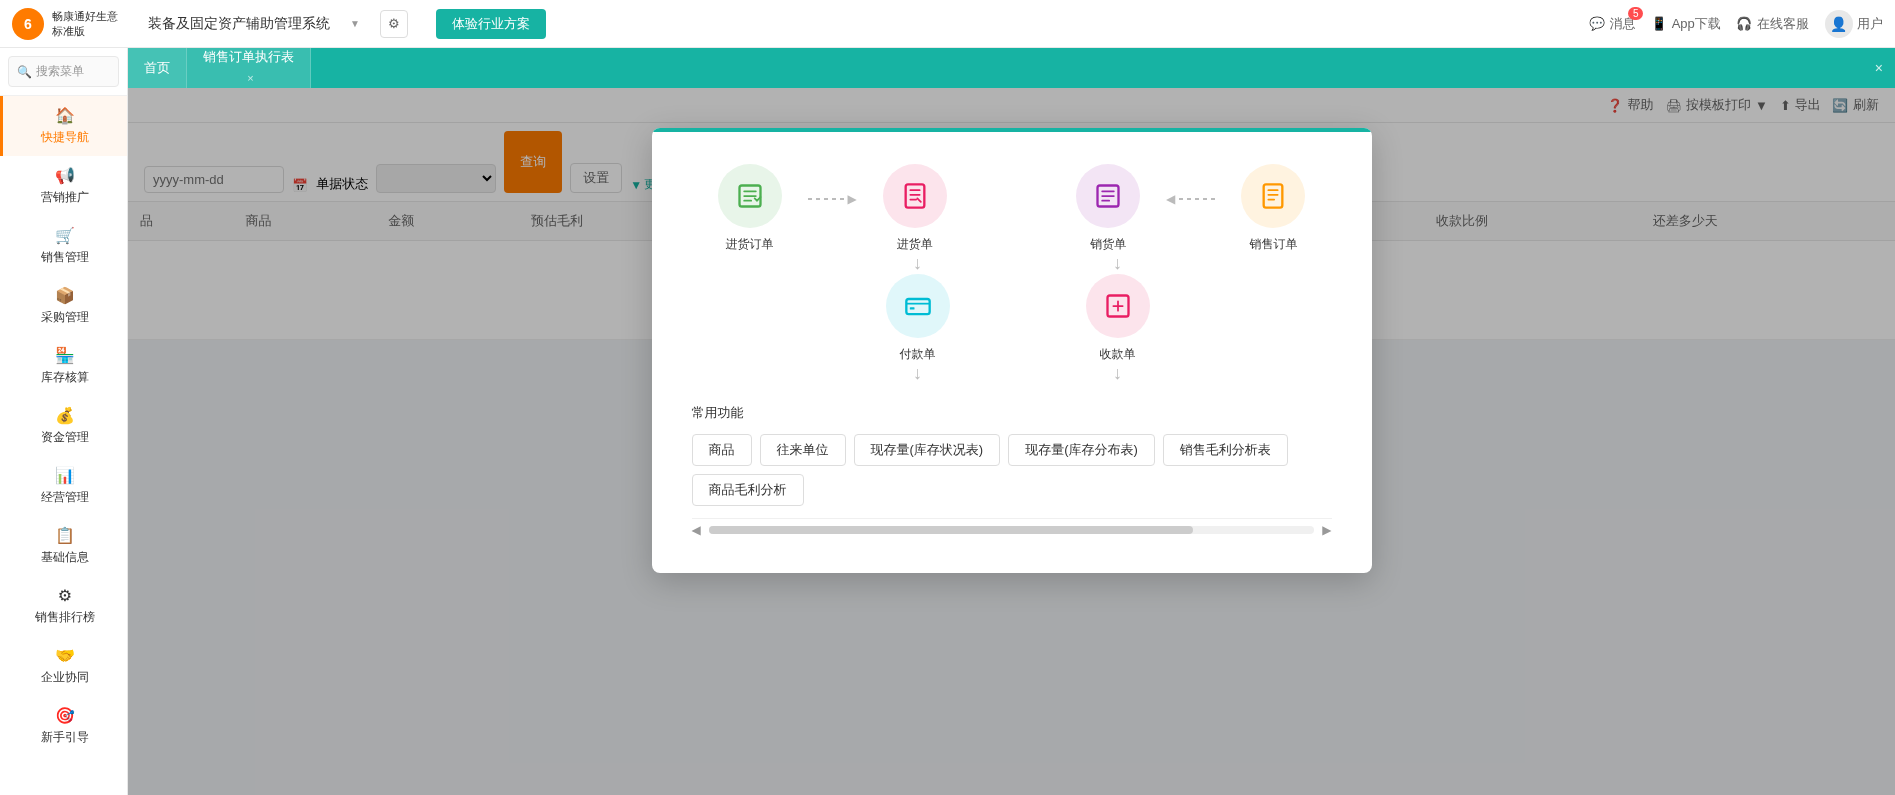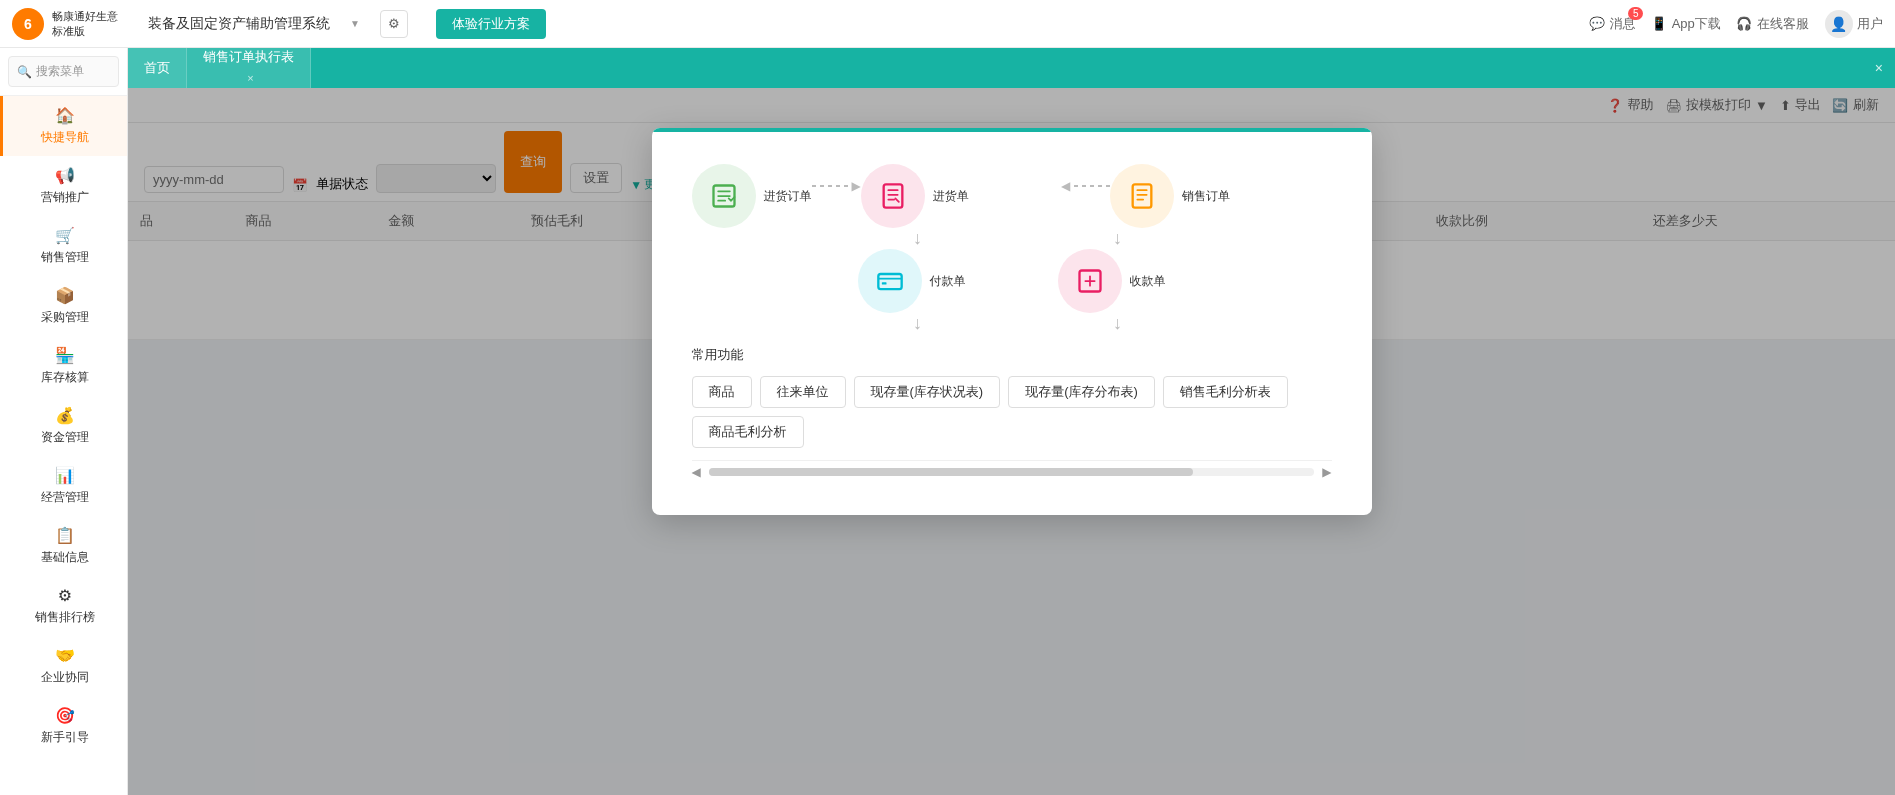--- a/index.html
+++ b/index.html
@@ -59,35 +59,35 @@
     table { width: 100%; border-collapse: collapse; font-size: 13px; }
     th { background: #fafafa; padding: 10px 12px; text-align: left; border-bottom: 1px solid #e8e8e8; color: #666; font-weight: normal; white-space: nowrap; }
     td { padding: 10px 12px; border-bottom: 1px solid #f0f0f0; }
     .no-data { text-align: center; padding: 40px; color: #999; font-size: 14px; }
 
     
     .modal-overlay { position: absolute; top: 0; left: 0; right: 0; bottom: 0; background: rgba(0,0,0,0.3); z-index: 100; display: flex; justify-content: center; align-items: flex-start; padding-top: 40px; }
     .modal { background: white; border-radius: 8px; width: 720px; max-height: 560px; overflow: hidden; box-shadow: 0 8px 32px rgba(0,0,0,0.2); }
     .modal-header { background: #17b3a3; padding: 0; height: 4px; }
     .modal-body { padding: 32px 40px; }
-    .flow-item { display: flex; flex-direction: row; align-items: center; gap: 8px; width: 120px; }
+    .flow-item { display: flex; flex-direction: column; align-items: center; gap: 8px; width: 120px; }
     .flow-circle { width: 64px; height: 64px; border-radius: 50%; display: flex; align-items: center; justify-content: center; font-size: 24px; }
     .flow-circle.green { background: #e8f5e9; color: #4caf50; }
     .flow-circle.red { background: #fce4ec; color: #e91e63; }
     .flow-circle.purple { background: #f3e5f5; color: #9c27b0; }
     .flow-circle.orange { background: #fff3e0; color: #ff9800; }
     .flow-circle.teal { background: #e0f7fa; color: #00bcd4; }
     .flow-circle.pink { background: #fce4ec; color: #e91e63; }
     .flow-label { font-size: 12px; color: #333; text-align: center; }
     .flow-arrow-dashed { display: flex; align-items: center; padding-bottom: 20px; }
     .arrow-line { width: 40px; height: 2px; background: repeating-linear-gradient(90deg, #bbb 0px, #bbb 4px, transparent 4px, transparent 8px); }
     .arrow-head { color: #bbb; font-size: 12px; }
 
     
-    .common-section { margin-top: 12px; }
+    .common-section { margin-top: 20px; }
     .common-title { font-size: 13px; color: #333; margin-bottom: 12px; font-weight: 500; }
     .common-buttons { display: flex; flex-wrap: wrap; gap: 8px; }
     .common-btn { padding: 6px 16px; border: 1px solid #ddd; border-radius: 4px; background: white; color: #333; font-size: 13px; cursor: pointer; white-space: nowrap; }
 
     
     .modal-scroll { display: flex; align-items: center; justify-content: center; padding: 4px 0; border-top: 1px solid #f0f0f0; margin-top: 12px; }
     .scroll-track { flex: 1; height: 8px; background: #f0f0f0; border-radius: 4px; margin: 0 8px; position: relative; }
     .scroll-thumb { height: 8px; background: #ccc; border-radius: 4px; width: 80%; }
     .scroll-arrow { color: #999; cursor: pointer; font-size: 12px; }
 
@@ -293,20 +293,29 @@
                         <rect x="4" y="2" width="16" height="20" rx="2" stroke="#e91e63" stroke-width="2" fill="none"></rect>
                         <path d="M8 7h8M8 11h8M8 15h5" stroke="#e91e63" stroke-width="1.5" stroke-linecap="round"></path>
                         <path d="M14 14l3 3" stroke="#e91e63" stroke-width="1.5" stroke-linecap="round"></path>
                       </svg>
                     </div>
                     <span class="flow-label">进货单</span>
                   </div>
 
                   <div style="width:80px;"></div>
 
+                  <div class="flow-item">
+                    <div class="flow-circle purple">
+                      <svg width="28" height="28" viewBox="0 0 24 24" fill="none">
+                        <rect x="3" y="3" width="18" height="18" rx="2" stroke="#9c27b0" stroke-width="2" fill="none"></rect>
+                        <path d="M7 8h10M7 12h10M7 16h6" stroke="#9c27b0" stroke-width="1.5" stroke-linecap="round"></path>
+                      </svg>
+                    </div>
+                    <span class="flow-label">销货单</span>
+                  </div>
 
                   <div class="flow-arrow-dashed" style="transform:scaleX(-1);">
                     <div class="arrow-line"></div>
                     <span class="arrow-head">▶</span>
                   </div>
 
                   <div class="flow-item">
                     <div class="flow-circle orange">
                       <svg width="28" height="28" viewBox="0 0 24 24" fill="none">
                         <rect x="4" y="2" width="16" height="20" rx="2" stroke="#ff9800" stroke-width="2" fill="none"></rect>

